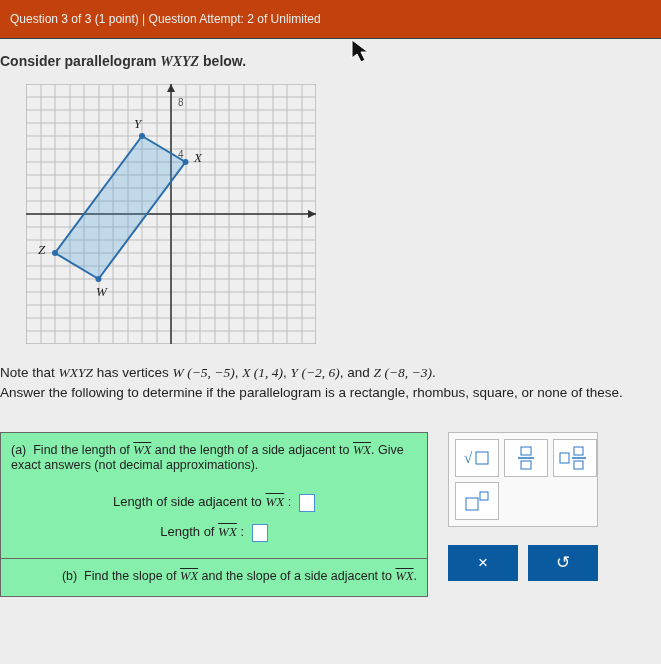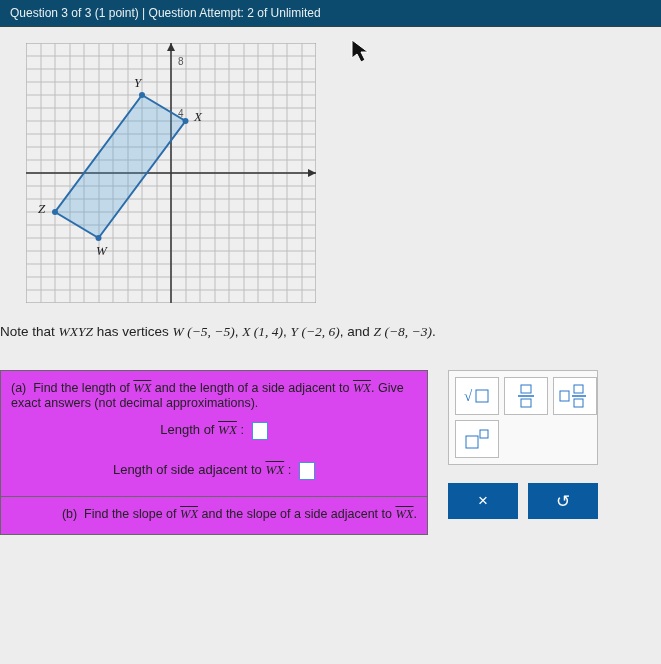--- a/index.html
+++ b/index.html
@@ -6,23 +6,23 @@
   body {
     font-family: Arial, sans-serif;
     background: #ededed;
     width: 661px;
     height: 664px;
     overflow: hidden;
     font-size: 13px;
     color: #222;
   }
   .header-bar {
-    background: #0c4a6e;
+    background: #c2410c;
     color: #e8f0f0;
-    padding: 6px 10px;
+    padding: 12px 10px;
     font-size: 12px;
     border-bottom: 1px solid #2d4545;
   }
   .content {
     padding: 10px 0 0 0;
   }
   .prompt {
     font-size: 14px;
     padding: 4px 4px 8px 0;
     font-weight: bold;
@@ -40,21 +40,21 @@
   }
   .main-row {
     display: flex;
     gap: 20px;
     align-items: flex-start;
     padding-top: 14px;
   }
   .q-box {
     width: 428px;
     border: 1px solid #666;
-    background: #d946ef;
+    background: #86efac;
     font-size: 12.5px;
   }
   .part {
     border-bottom: 1px solid #666;
     padding: 10px 10px 12px 10px;
   }
   .part:last-child { border-bottom: none; text-align: right; }
   .ans-line {
     text-align: center;
     margin: 12px 0 4px 0;
@@ -123,20 +123,23 @@
   }
 </style>
 </head>
 <body>
 
 <div class="header-bar">
   <span>Question 3 of 3 (1 point)</span><span> | </span><span>Question Attempt: 2 of Unlimited</span>
 </div>
 
 <div class="content">
+  <div class="prompt">
+    <span>Consider parallelogram </span><span class="ital">WXYZ</span><span> below.</span>
+  </div>
 
   <div class="graph-wrap">
     <svg width="290" height="260" viewBox="0 0 290 260">
       <rect x="0" y="0" width="290" height="260" fill="#efefef" stroke="#999"></rect>
 
       <g stroke="#bdbdbd" stroke-width="1">
         <line x1="0" y1="13" x2="290" y2="13"></line>
           <line x1="0" y1="26" x2="290" y2="26"></line>
         <line x1="0" y1="39" x2="290" y2="39"></line>
           <line x1="0" y1="52" x2="290" y2="52"></line>
@@ -192,32 +195,33 @@
       <text x="168" y="78" font-size="13" font-style="italic" font-family="serif" fill="#222">X</text>
       <text x="108" y="44" font-size="13" font-style="italic" font-family="serif" fill="#222">Y</text>
       <text x="12" y="170" font-size="13" font-style="italic" font-family="serif" fill="#222">Z</text>
       <text x="152" y="74" font-size="10" fill="#555">4</text>
       <text x="152" y="22" font-size="10" fill="#555">8</text>
     </svg>
   </div>
 
   <div class="note">
     <span>Note that </span><span class="ital">WXYZ</span><span> has vertices </span><span class="ital">W (−5, −5)</span>, <span class="ital">X (1, 4)</span>, <span class="ital">Y (−2, 6)</span>, and <span class="ital">Z (−8, −3)</span>.<br>
+    <span>Answer the following to determine if the parallelogram is a rectangle, rhombus, square, or none of these.</span>
   </div>
 
   <div class="main-row">
     <div class="q-box">
       <div class="part">
         <span>(a)</span>&nbsp;
         <span>Find the length of </span><span class="overline">WX</span><span> and the length of a side adjacent to </span><span class="overline">WX</span><span>. Give exact answers (not decimal approximations).</span>
+        <div class="ans-line" style="margin-top:22px;">
+          <span>Length of side adjacent to </span><span class="overline">WX</span> : <span class="ans-box"></span>
+        </div>
         <div class="ans-line">
           <span>Length of </span><span class="overline">WX</span> : <span class="ans-box"></span>
-        </div>
-        <div class="ans-line" style="margin-top:22px;">
-          <span>Length of side adjacent to </span><span class="overline">WX</span> : <span class="ans-box"></span>
         </div>
       </div>
       <div class="part">
         <span>(b)</span>&nbsp;
         <span>Find the slope of </span><span class="overline">WX</span><span> and the slope of a side adjacent to </span><span class="overline">WX</span><span>.</span>
       </div>
     </div>
 
     <div class="tool-panel">
       <div class="tool-grid">

